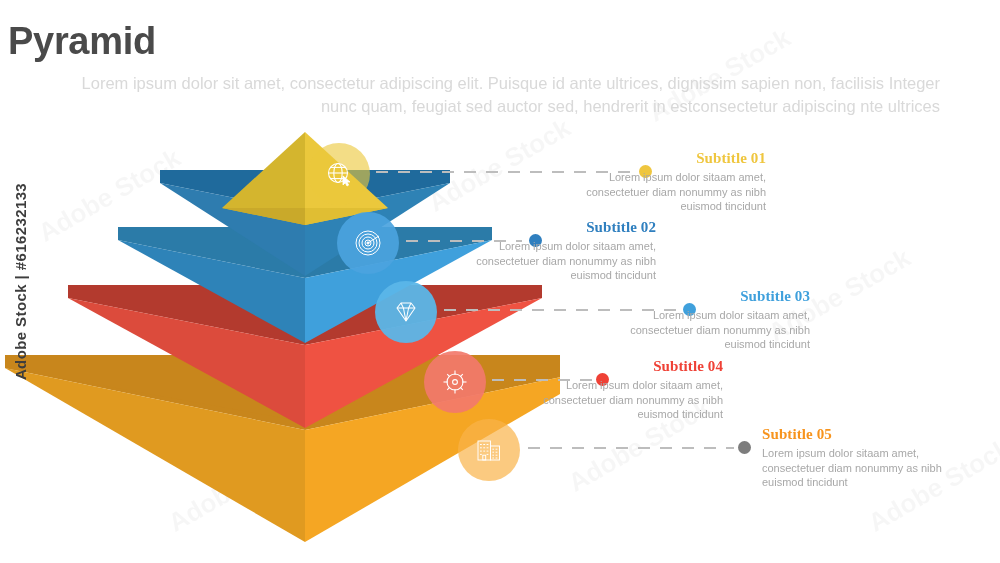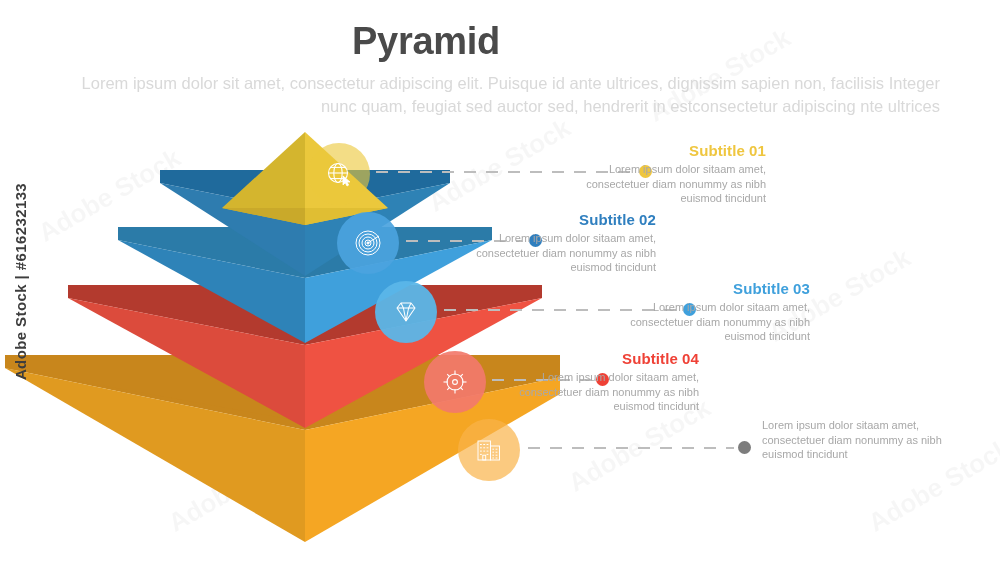--- a/index.html
+++ b/index.html
@@ -19,24 +19,24 @@
     position: absolute;
     left: 0; top: 0;
     width: 1000px;
     height: 563px;
     background: #ffffff;
   }
 
   
   #page-title {
     position: absolute;
-    left: 0;
+    left: 8px;
     top: 20px;
     width: 852px;
-    text-align: center;
+    text-align: left;
     font-size: 38px;
     font-weight: bold;
     color: #4a4a4a;
     letter-spacing: -0.3px;
   }
   #page-subtitle {
     position: absolute;
     left: 60px;
     top: 72px;
     width: 880px;
@@ -84,22 +84,23 @@
     height: 13px;
     border-radius: 50%;
   }
   .txt-block {
     position: absolute;
     width: 215px;
   }
   .txt-head {
     font-size: 15px;
     font-weight: bold;
-    margin: 0 0 3px 0;
+    margin: 8px 0 3px 0;
     letter-spacing: 0.1px;
+    font-family: Liberation Serif, serif;
   }
   .txt-body {
     font-size: 11px;
     line-height: 14.5px;
     color: #a8a8a8;
     margin: 0;
   }
   .ta-right { text-align: right; }
   .ta-left  { text-align: left; }
 
@@ -294,30 +295,31 @@
     <div class="dot" style="left:683px; top:303px; background:#3FA0DC;"></div>
     <div class="txt-block ta-right" style="left:595px; top:280px;">
       <p class="txt-head" style="color:#3FA0DC;">Subtitle 03</p>
       <p class="txt-body">Lorem ipsum dolor sitaam amet, consectetuer diam nonummy as nibh euismod tincidunt</p>
     </div>
   </div>
 
   <div class="row" style="left:0; top:0;">
     <div class="dash-line" style="left:492px; top:379px; width:102px;"></div>
     <div class="dot" style="left:596px; top:373px; background:#EF4136;"></div>
-    <div class="txt-block ta-right" style="left:484px; top:350px;">
+    <div class="txt-block ta-right" style="left:508px; top:350px;">
       <p class="txt-head" style="color:#EF4136;">Subtitle 04</p>
       <p class="txt-body">Lorem ipsum dolor sitaam amet, consectetuer diam nonummy as nibh euismod tincidunt</p>
     </div>
   </div>
 
   <div class="row" style="left:0; top:0;">
     <div class="dash-line" style="left:528px; top:447px; width:206px;"></div>
     <div class="dot" style="left:738px; top:441px; background:#7D7D7D;"></div>
     <div class="txt-block ta-left" style="left:762px; top:418px;">
+      <p class="txt-head" style="color:#F7941E;">Subtitle 05</p>
       <p class="txt-body">Lorem ipsum dolor sitaam amet, consectetuer diam nonummy as nibh euismod tincidunt</p>
     </div>
   </div>
 
   <div id="left-watermark">
     <span>Adobe Stock | #616232133</span>
   </div>
 
 </div>
 

